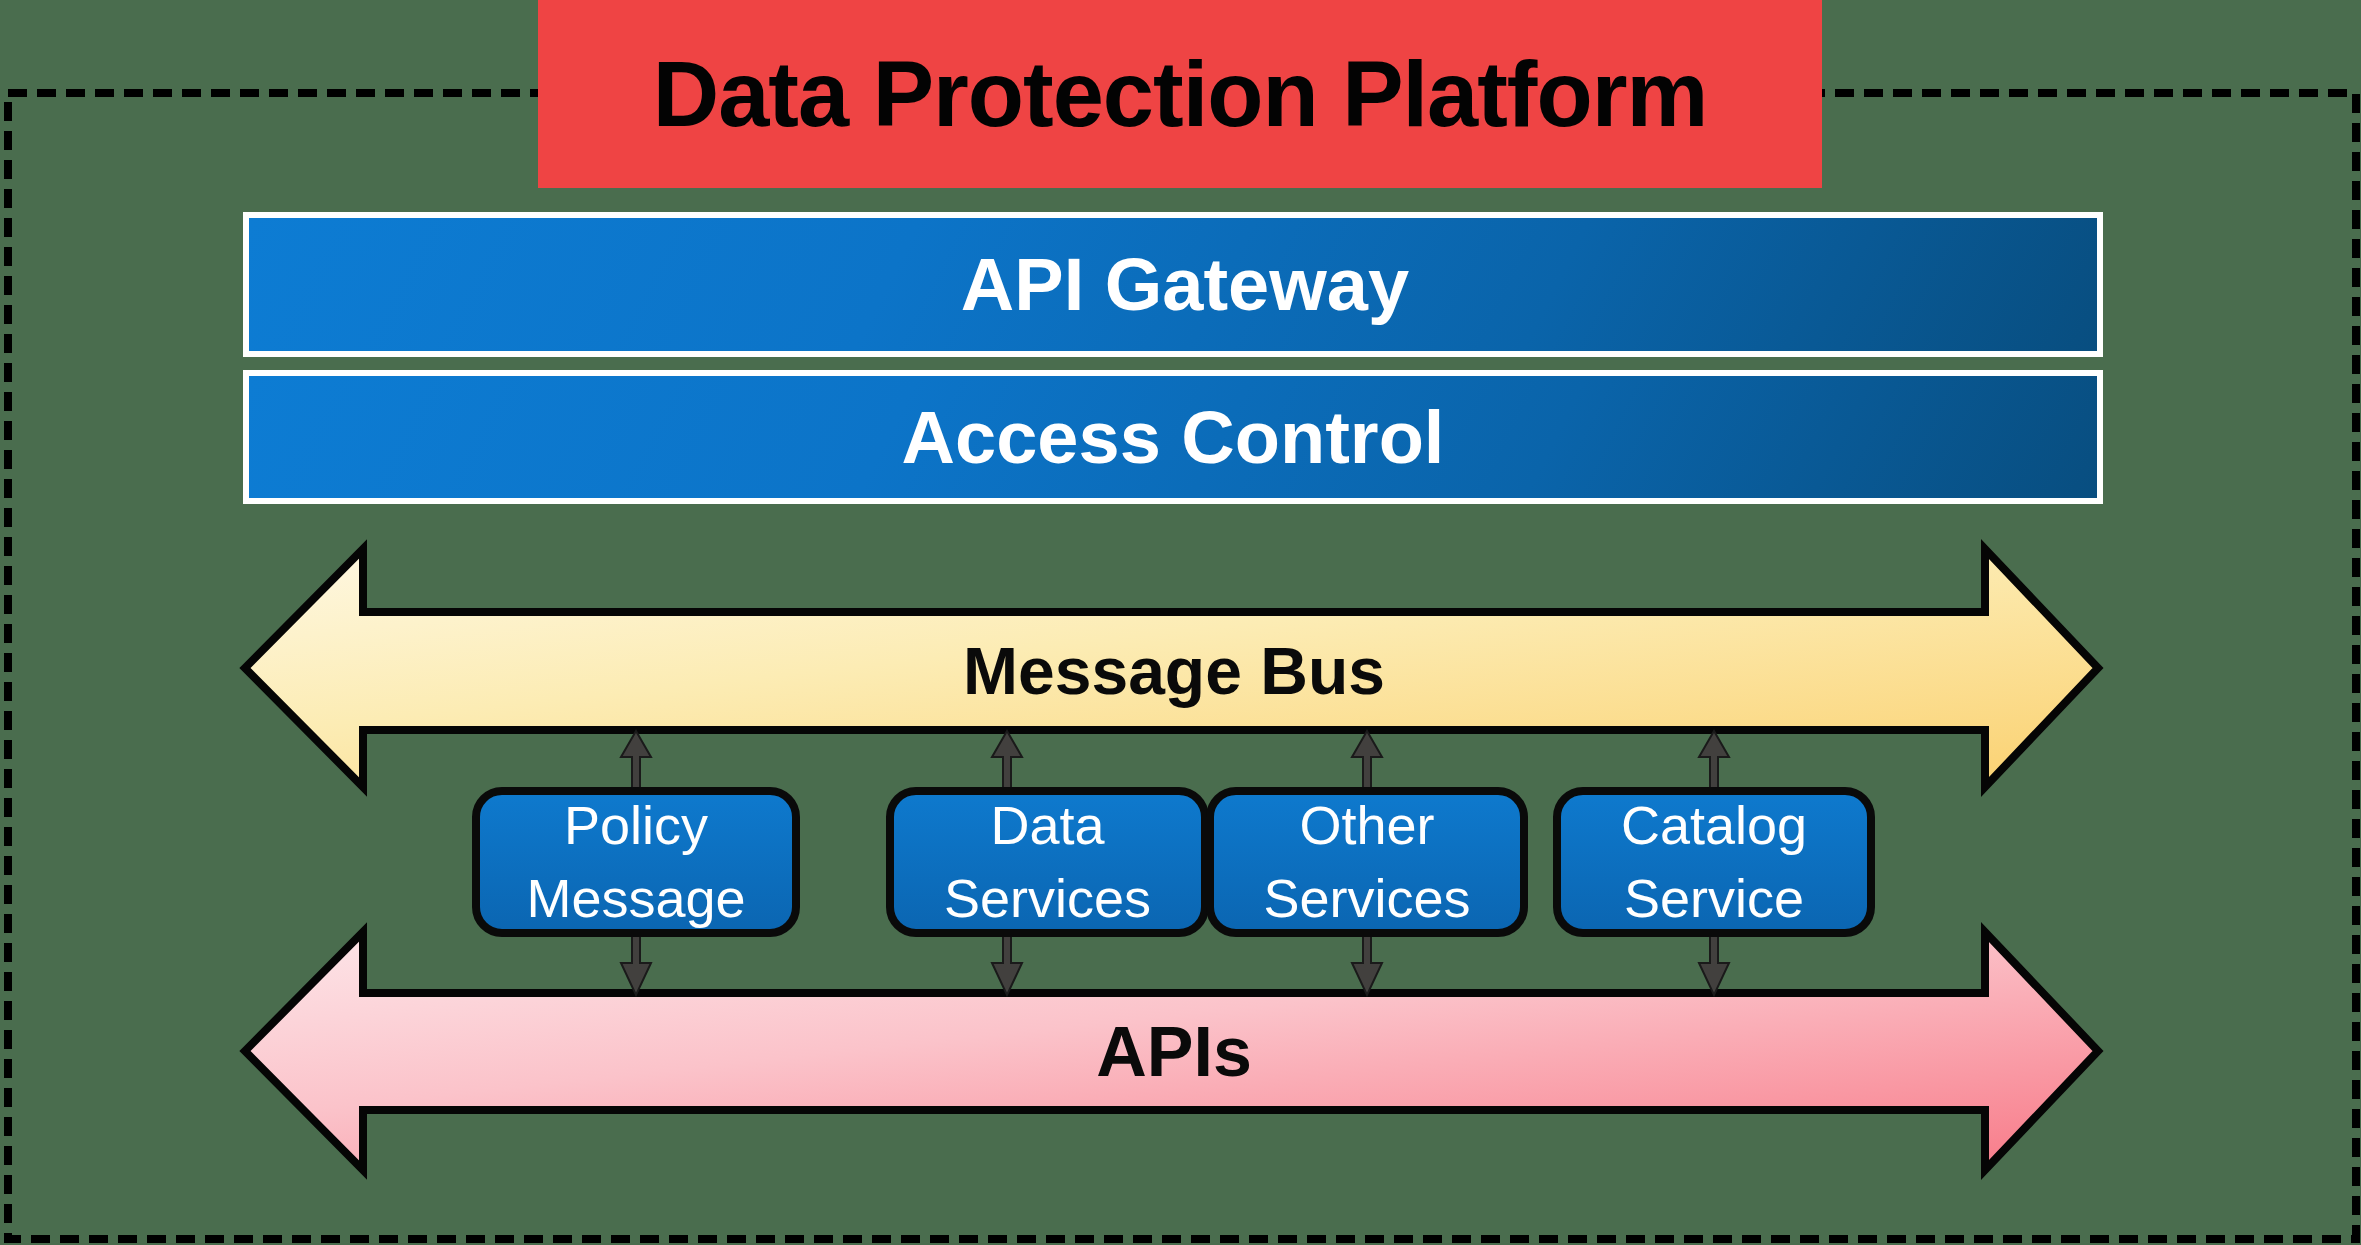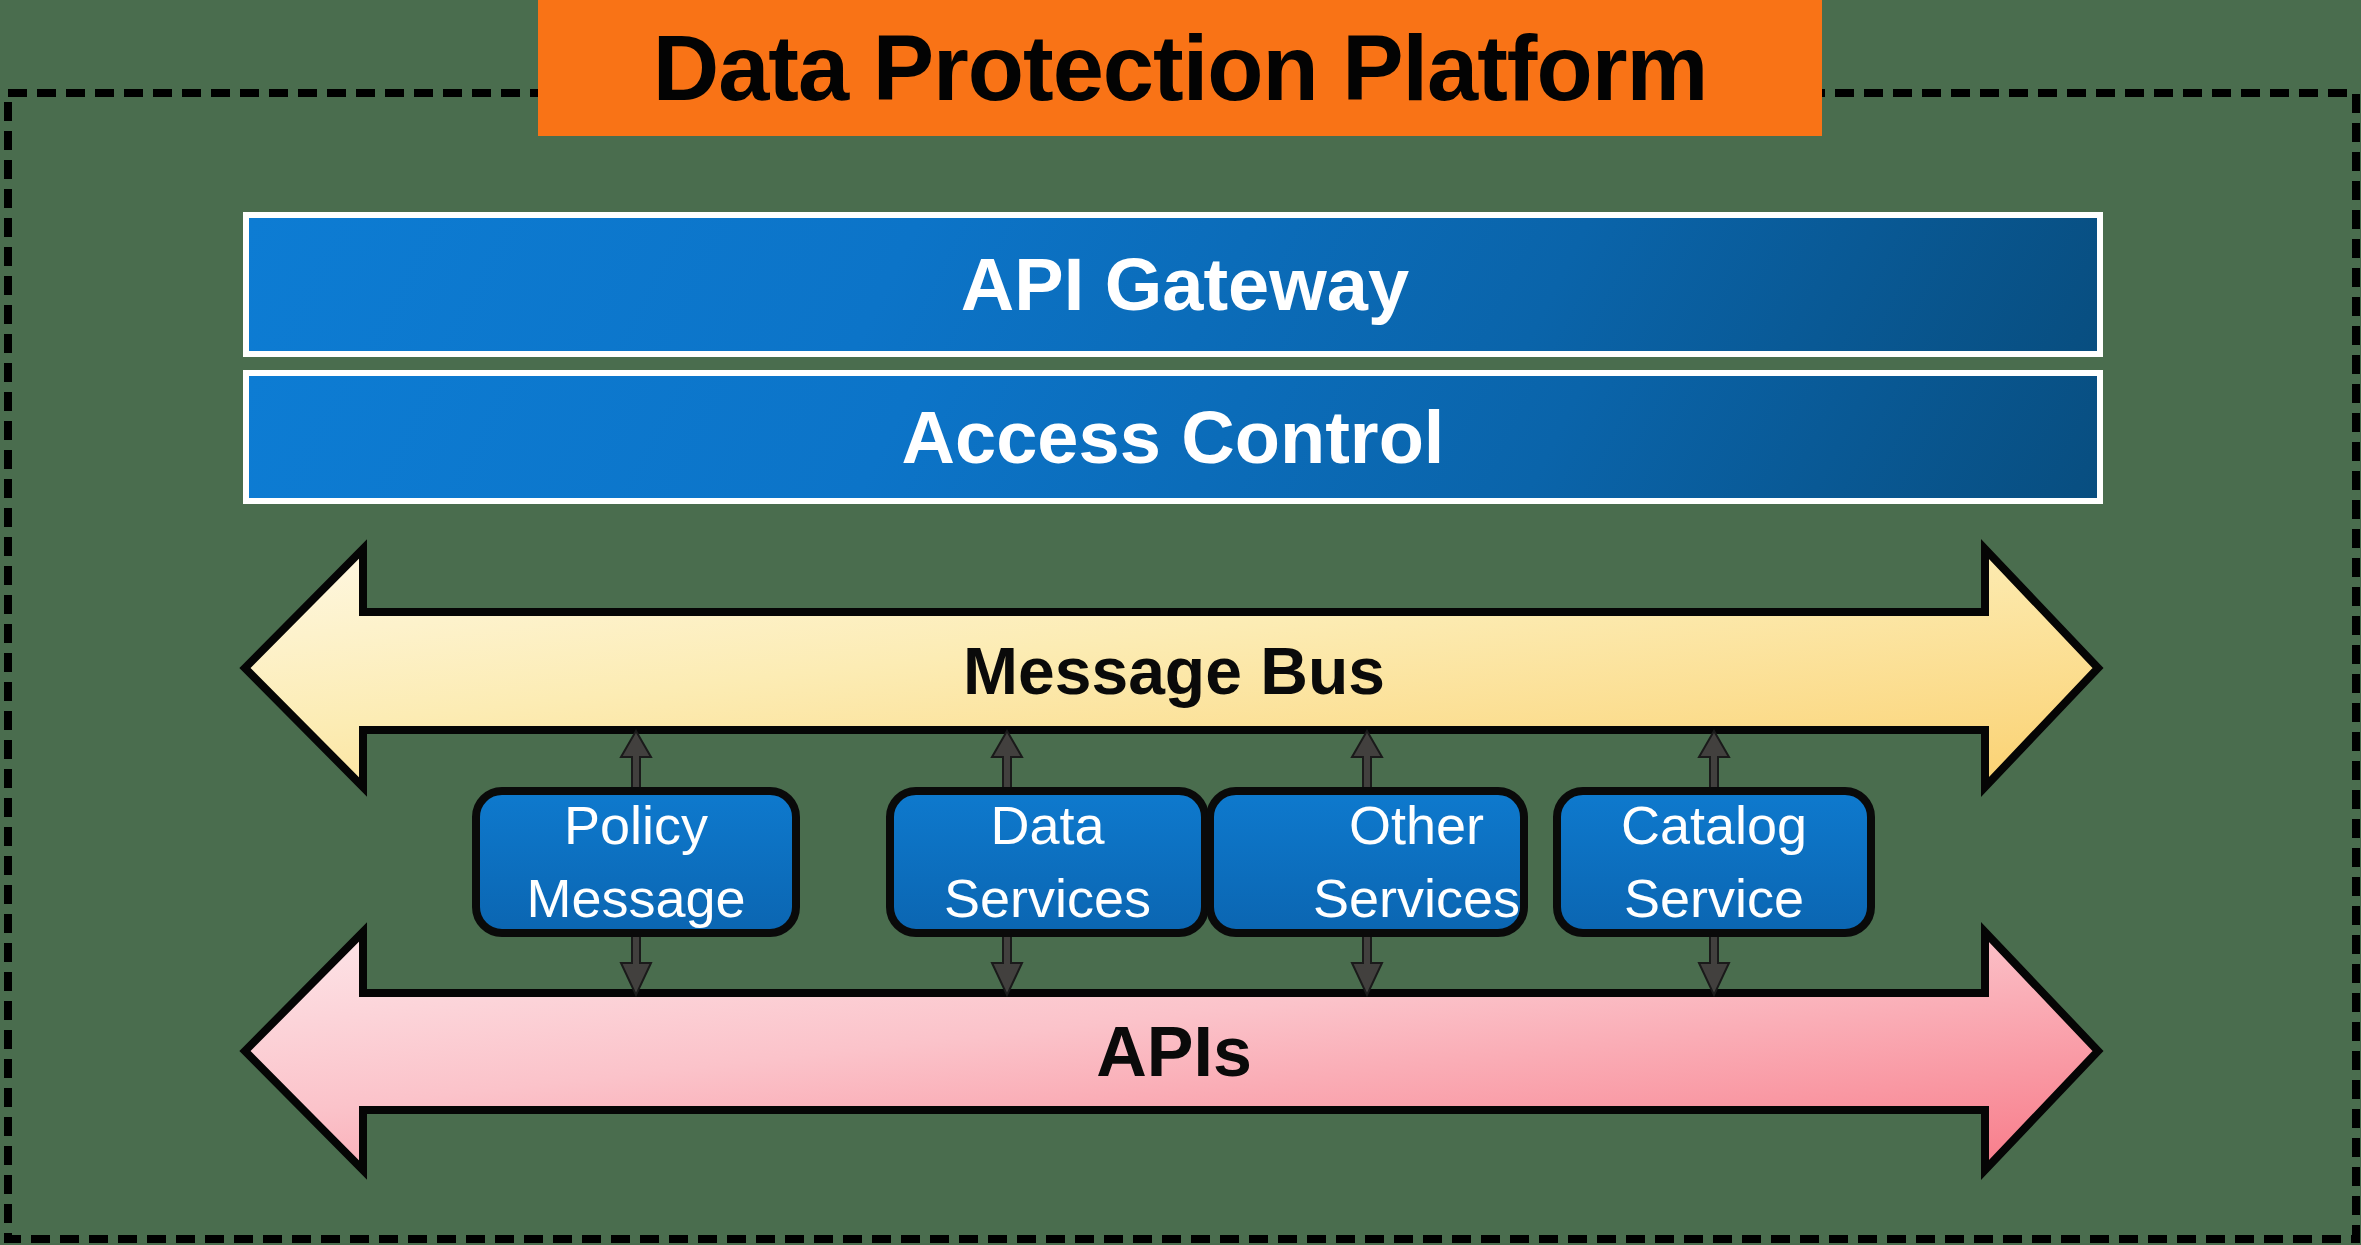--- a/index.html
+++ b/index.html
@@ -5,22 +5,22 @@
   html,body{margin:0;padding:0;}
   body{font-family:"Liberation Sans", sans-serif;}
   .stage{
     position:relative;
     width:2361px;height:1245px;
     background:#4a6d4e;
     overflow:hidden;
   }
   svg.shapes{position:absolute;left:0;top:0;z-index:1;}
   .title-box{
-    position:absolute;left:538px;top:0;width:1284px;height:136px;
-    background:#f97316;z-index:2;
+    position:absolute;left:538px;top:0;width:1284px;height:188px;
+    background:#ef4444;z-index:2;
     display:flex;align-items:center;justify-content:center;
   }
   .title-box span{
     font-size:92px;font-weight:bold;color:#030303;letter-spacing:-1px;
   }
   .layer-bar{
     position:absolute;left:243px;width:1860px;z-index:2;
     box-sizing:border-box;border:6px solid #ffffff;
     background:linear-gradient(117deg,#0d7cd3 0%,#0c74c8 35%,#0a64aa 70%,#084e80 100%);
     display:flex;align-items:center;justify-content:center;
@@ -40,21 +40,21 @@
     box-sizing:border-box;border:8px solid #0a0a0a;border-radius:30px;
     background:linear-gradient(180deg,#0e79cd 0%,#0b66b2 100%);
     display:flex;align-items:center;justify-content:center;
   }
   .service-box span{
     font-size:54px;line-height:73px;color:#ffffff;
     text-align:center;white-space:pre-line;
   }
   .service-box.s1{left:472px;width:328px;}
   .service-box.s2{left:845px;width:323px;margin-left:41px;}
-  .service-box.s3{left:1206px;width:322px;justify-content:flex-end;}
+  .service-box.s3{left:1206px;width:322px;}
   .service-box.s4{left:1553px;width:322px;}
 </style>
 </head>
 <body>
 
 <div class="stage">
 
   <svg class="shapes" width="2361" height="1245" viewBox="0 0 2361 1245">
     <defs>
       <linearGradient id="busGrad" x1="0%" y1="0%" x2="85%" y2="100%">

